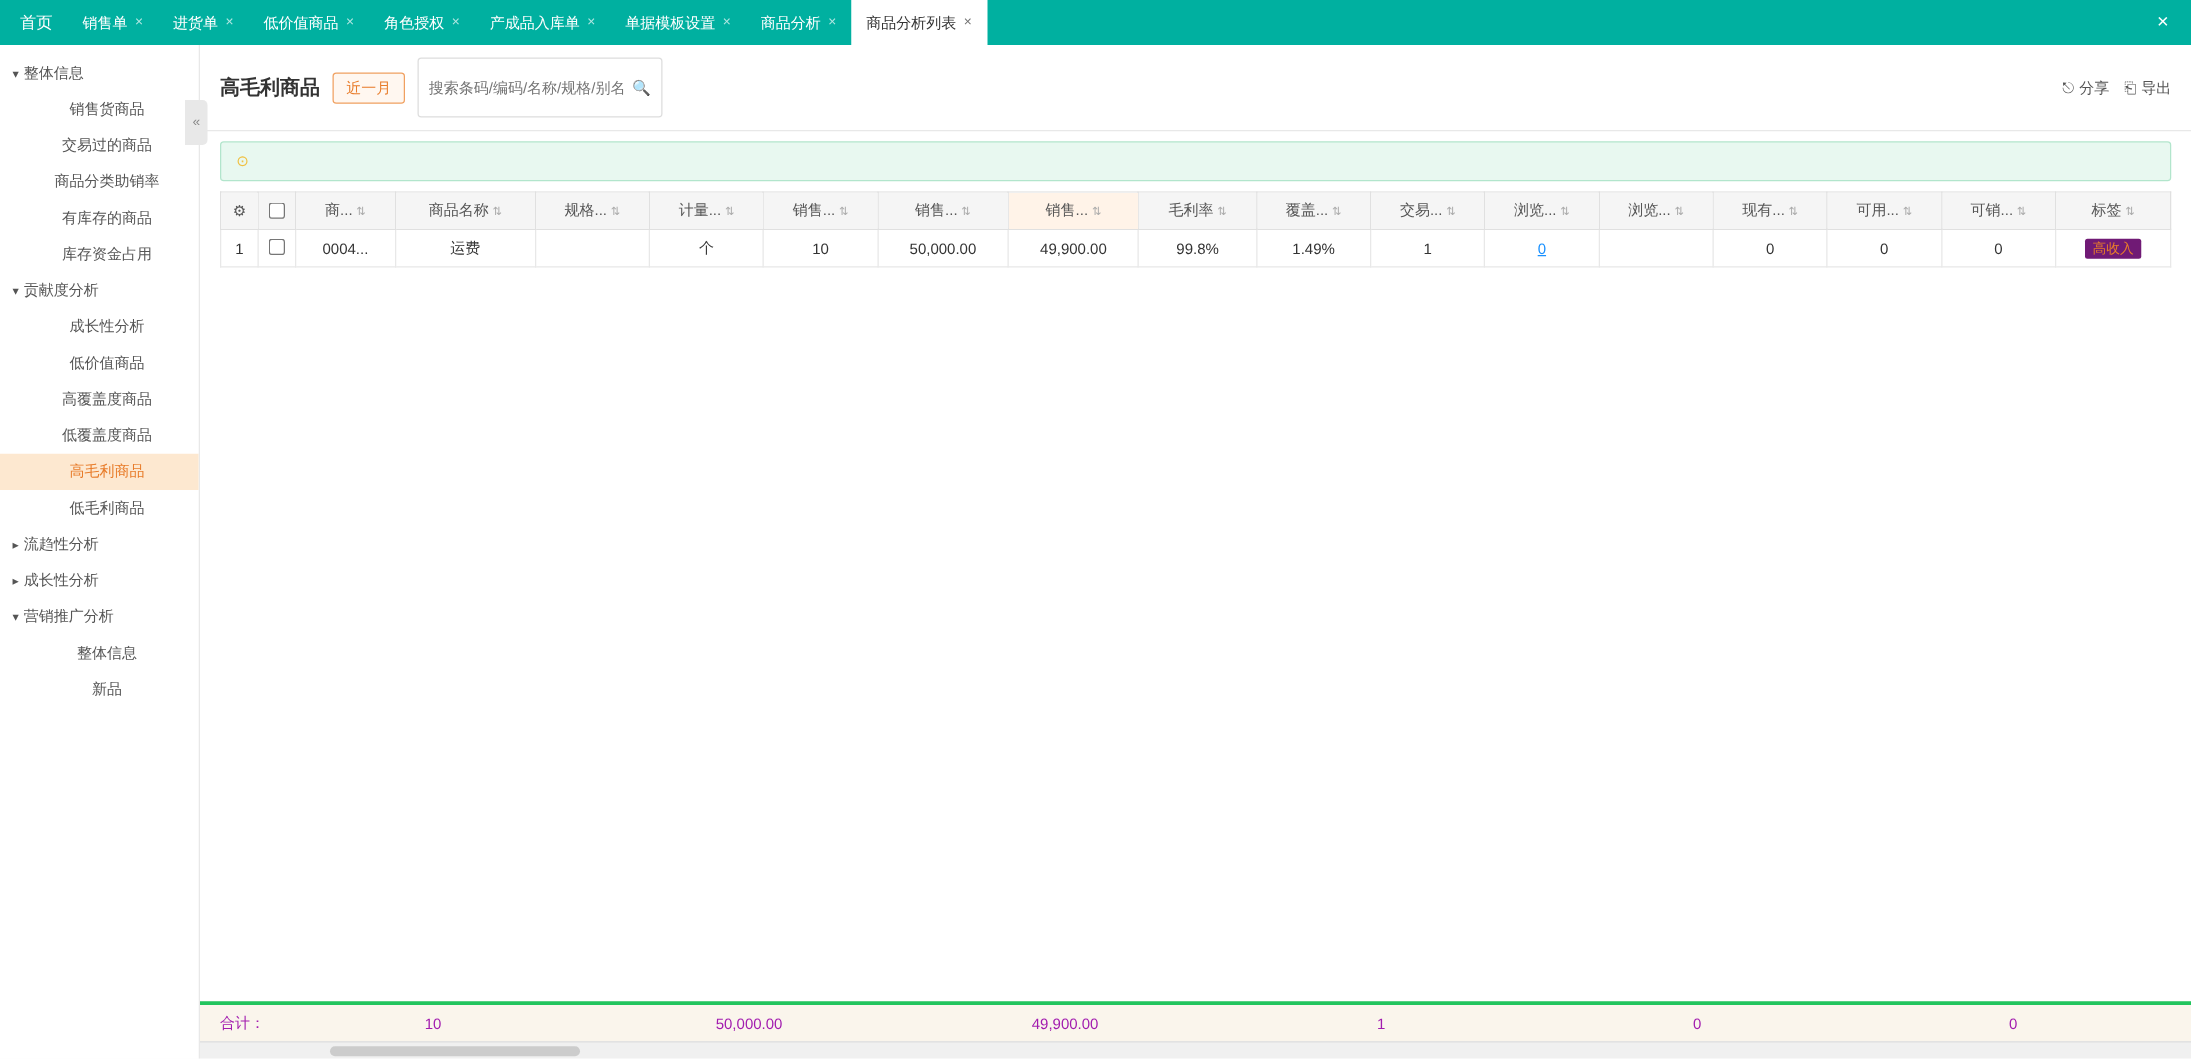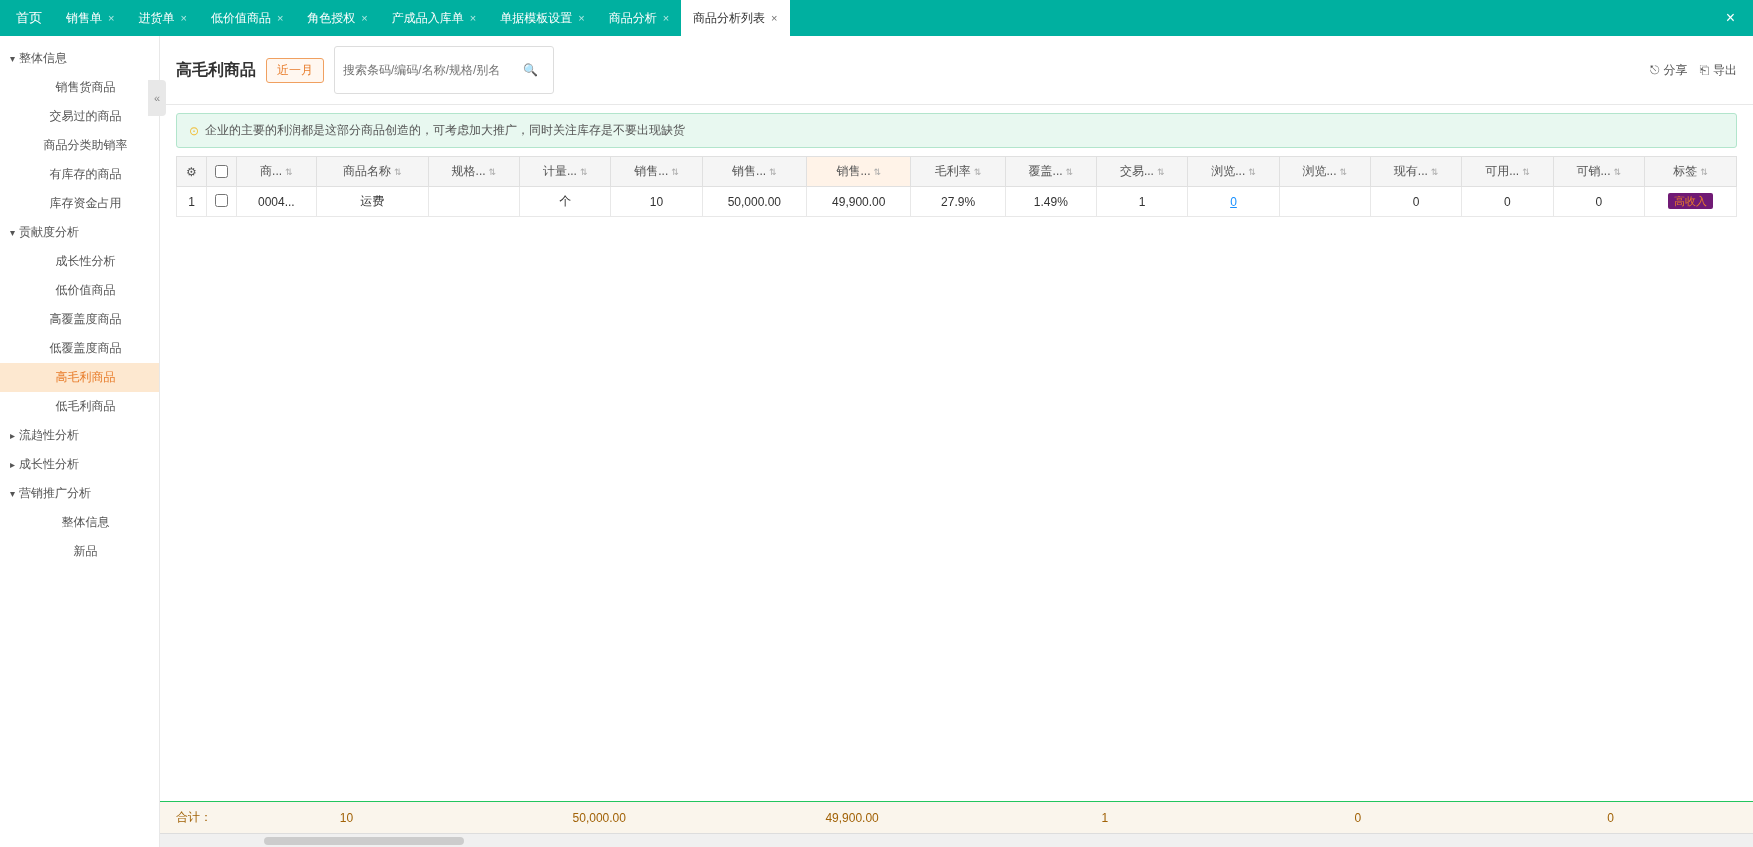--- a/index.html
+++ b/index.html
@@ -127,21 +127,21 @@
       cursor: pointer;
       font-size: 12px;
       text-align: right;
     }
     .search-box {
       display: flex;
       align-items: center;
       border: 1px solid #ddd;
       border-radius: 3px;
       padding: 16px 8px;
-      width: 220px;
+      width: 196px;
     }
     .search-box input {
       border: none;
       outline: none;
       font-size: 12px;
       width: 180px;
       color: #999;
     }
     .search-icon { color: #999; cursor: pointer; }
     .header-actions { margin-left: auto; display: flex; gap: 12px; }
@@ -210,27 +210,27 @@
       background: #701a75;
       padding: 2px 6px;
       border-radius: 2px;
       font-size: 11px;
     }
     .link-cell { color: #1890ff; text-decoration: underline; cursor: pointer; }
 
     
     .table-footer {
       background: #faf5ec;
-      border-top: 1px solid #22c55e;
+      border-top: 3px solid #22c55e;
       padding: 6px 16px;
       display: flex;
       align-items: center;
       gap: 8px;
       font-size: 12px;
-      color: #a16207;
+      color: #a21caf;
       min-height: 32px;
     }
     .footer-label { font-weight: normal; }
     .footer-values {
       display: flex;
       gap: 0;
       flex: 1;
     }
     .footer-cell {
       text-align: center;
@@ -360,21 +360,20 @@
         </div>
         <div class="action-btn">
           <span>⎗</span>
           <span>导出</span>
         </div>
       </div>
     </div>
 
     <div class="info-banner">
       <span class="info-icon">⊙</span>
-      <span>企业的主要的利润都是这部分商品创造的，可考虑加大推广，同时关注库存是不要出现缺货</span>
     </div>
 
     <div class="table-container">
       <table>
         <thead>
           <tr>
             <th class="checkbox-col">
               <div class="col-header">⚙</div>
             </th>
             <th class="checkbox-col">
@@ -484,21 +483,21 @@
           <tr>
             <td>1</td>
             <td><input type="checkbox" style=""></td>
             <td>0004...</td>
             <td>运费</td>
             <td></td>
             <td>个</td>
             <td>10</td>
             <td>50,000.00</td>
             <td>49,900.00</td>
-            <td>27.9%</td>
+            <td>99.8%</td>
             <td>1.49%</td>
             <td>1</td>
             <td class="link-cell">0</td>
             <td></td>
             <td>0</td>
             <td>0</td>
             <td>0</td>
             <td><span class="tag-high">高收入</span></td>
           </tr>
         </tbody>

